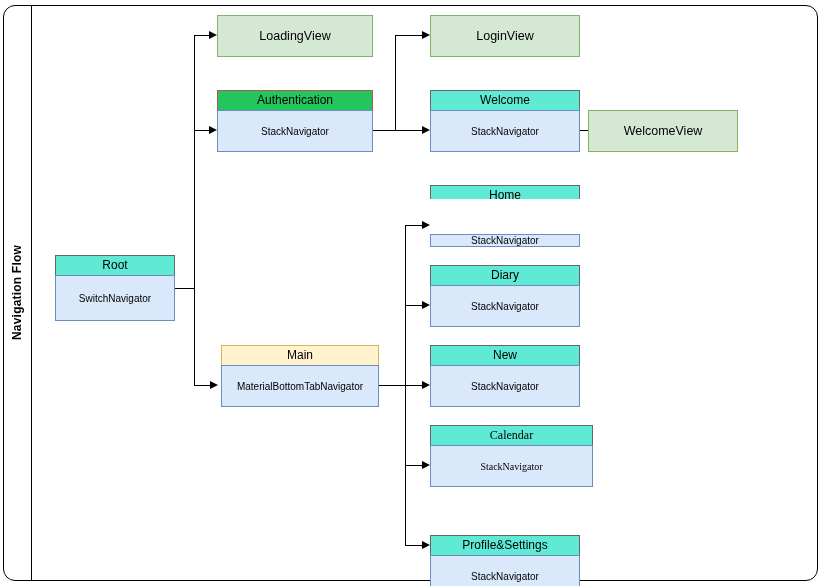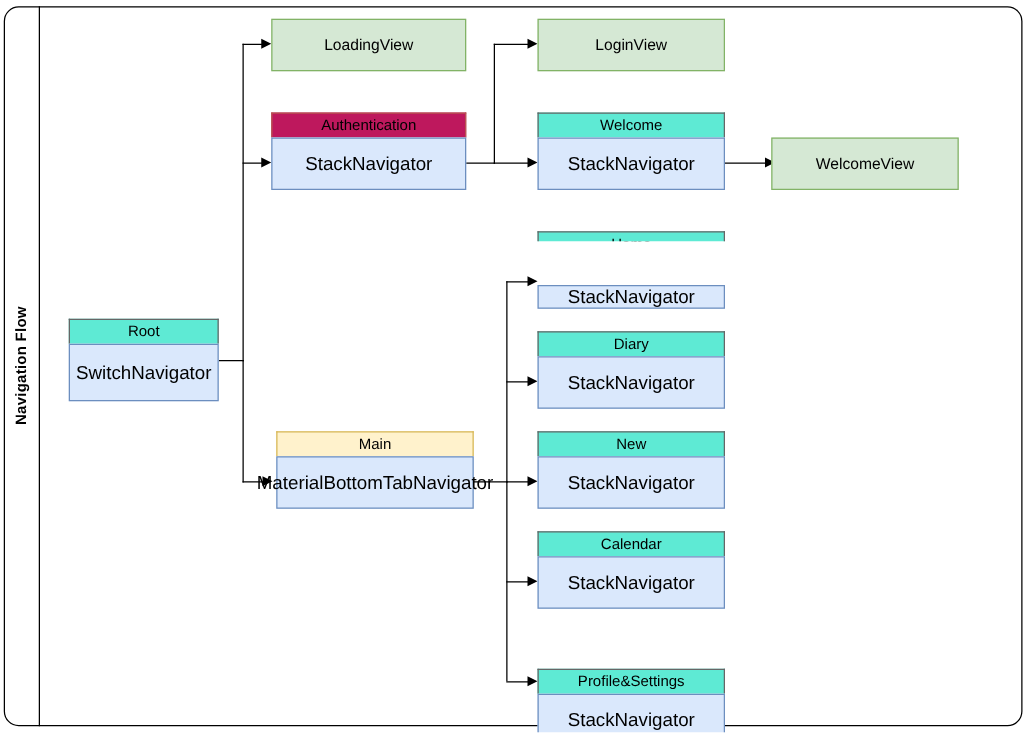--- a/index.html
+++ b/index.html
@@ -73,33 +73,33 @@
     color: #000000;
     overflow: hidden;
     white-space: nowrap;
   }
   .node .body {
     box-sizing: border-box;
     flex: 1 1 auto;
     display: flex;
     align-items: center;
     justify-content: center;
-    font-size: 15px;
+    font-size: 10px;
     color: #000000;
     white-space: nowrap;
   }
 
   
   .hdr.gray {
     background: #5eead4;
     border: 1px solid #666666;
     border-bottom: none;
   }
   .hdr.red {
-    background: #be185d;
+    background: #22c55e;
     border: 1px solid #b85450;
     border-bottom: none;
   }
   .hdr.yellow {
     background: #fff2cc;
     border: 1px solid #d6b656;
     border-bottom: none;
   }
   .body.blue {
     background: #dae8fc;
@@ -204,21 +204,21 @@
     <div class="body blue">StackNavigator</div>
   </div>
 
   <div class="view" style="left:430px; top:15px; width:150px; height:42px;">LoginView</div>
 
   <div class="node" style="left:430px; top:90px; width:150px; height:62px;">
     <div class="hdr gray">Welcome</div>
     <div class="body blue">StackNavigator</div>
   </div>
 
-  <div class="view" style="left:617px; top:110px; width:150px; height:42px;text-align:right;">WelcomeView</div>
+  <div class="view" style="left:588px; top:110px; width:150px; height:42px;text-align:right;">WelcomeView</div>
 
   <div class="node" style="left:221px; top:345px; width:158px; height:62px;">
     <div class="hdr yellow">Main</div>
     <div class="body blue">MaterialBottomTabNavigator</div>
   </div>
 
   <div class="node" style="left:430px; top:185px; width:150px; height:62px;gap:35px;">
     <div class="hdr gray">Home</div>
     <div class="body blue">StackNavigator</div>
   </div>
@@ -226,21 +226,21 @@
   <div class="node" style="left:430px; top:265px; width:150px; height:62px;">
     <div class="hdr gray">Diary</div>
     <div class="body blue">StackNavigator</div>
   </div>
 
   <div class="node" style="left:430px; top:345px; width:150px; height:62px;">
     <div class="hdr gray">New</div>
     <div class="body blue">StackNavigator</div>
   </div>
 
-  <div class="node" style="left:430px; top:425px; width:150px; height:62px;">
+  <div class="node" style="left:430px; top:425px; width:163px; height:62px;font-family:Liberation Serif, serif;">
     <div class="hdr gray">Calendar</div>
     <div class="body blue">StackNavigator</div>
   </div>
 
   <div class="node" style="left:430px; top:505px; width:150px; height:62px;margin-top:30px;">
     <div class="hdr gray">Profile&amp;Settings</div>
     <div class="body blue">StackNavigator</div>
   </div>
 
 </div>

